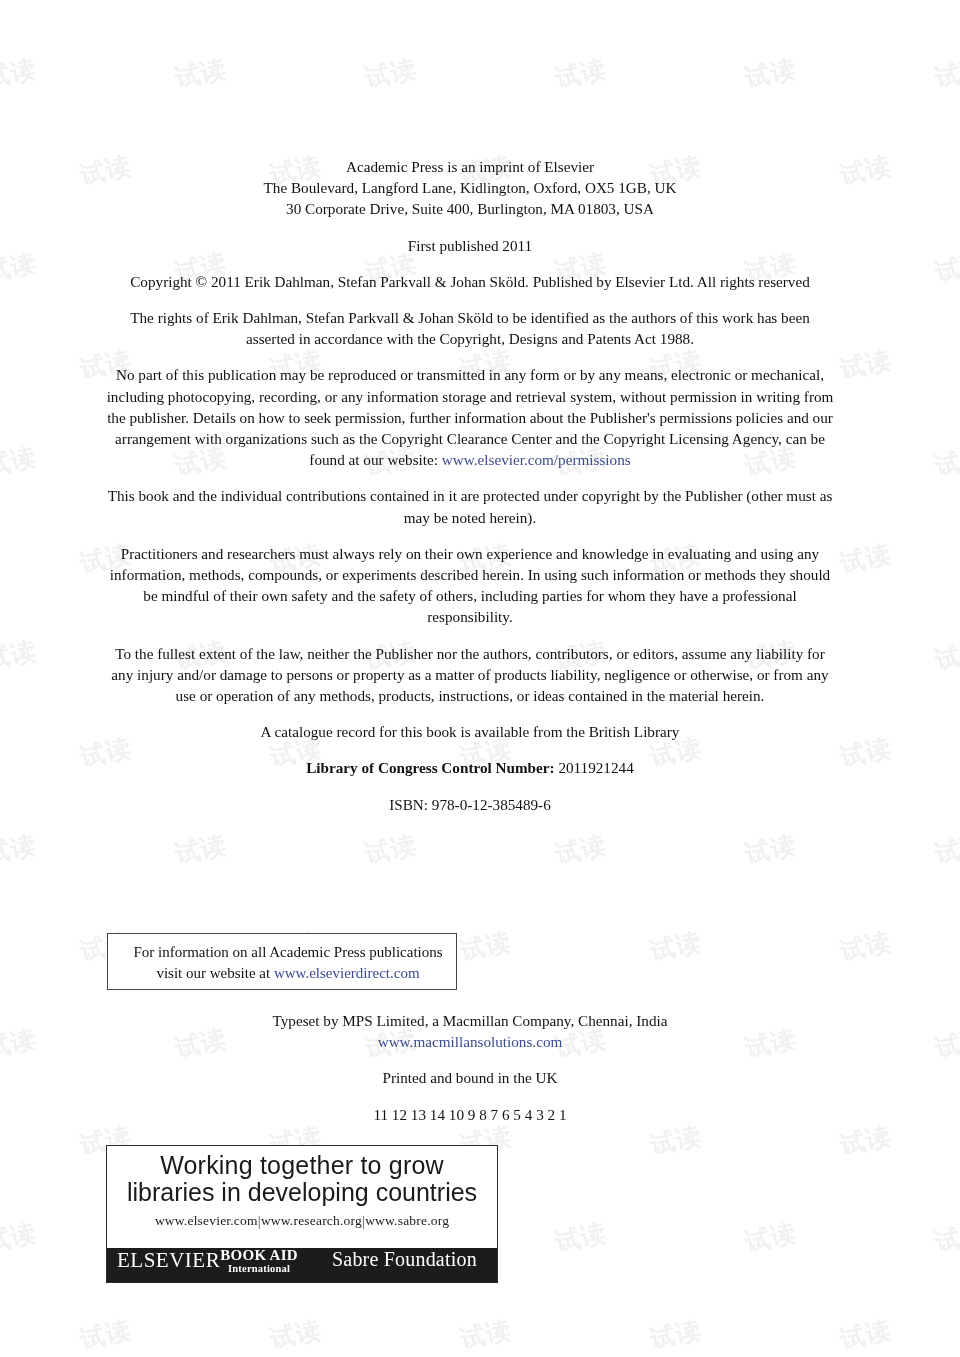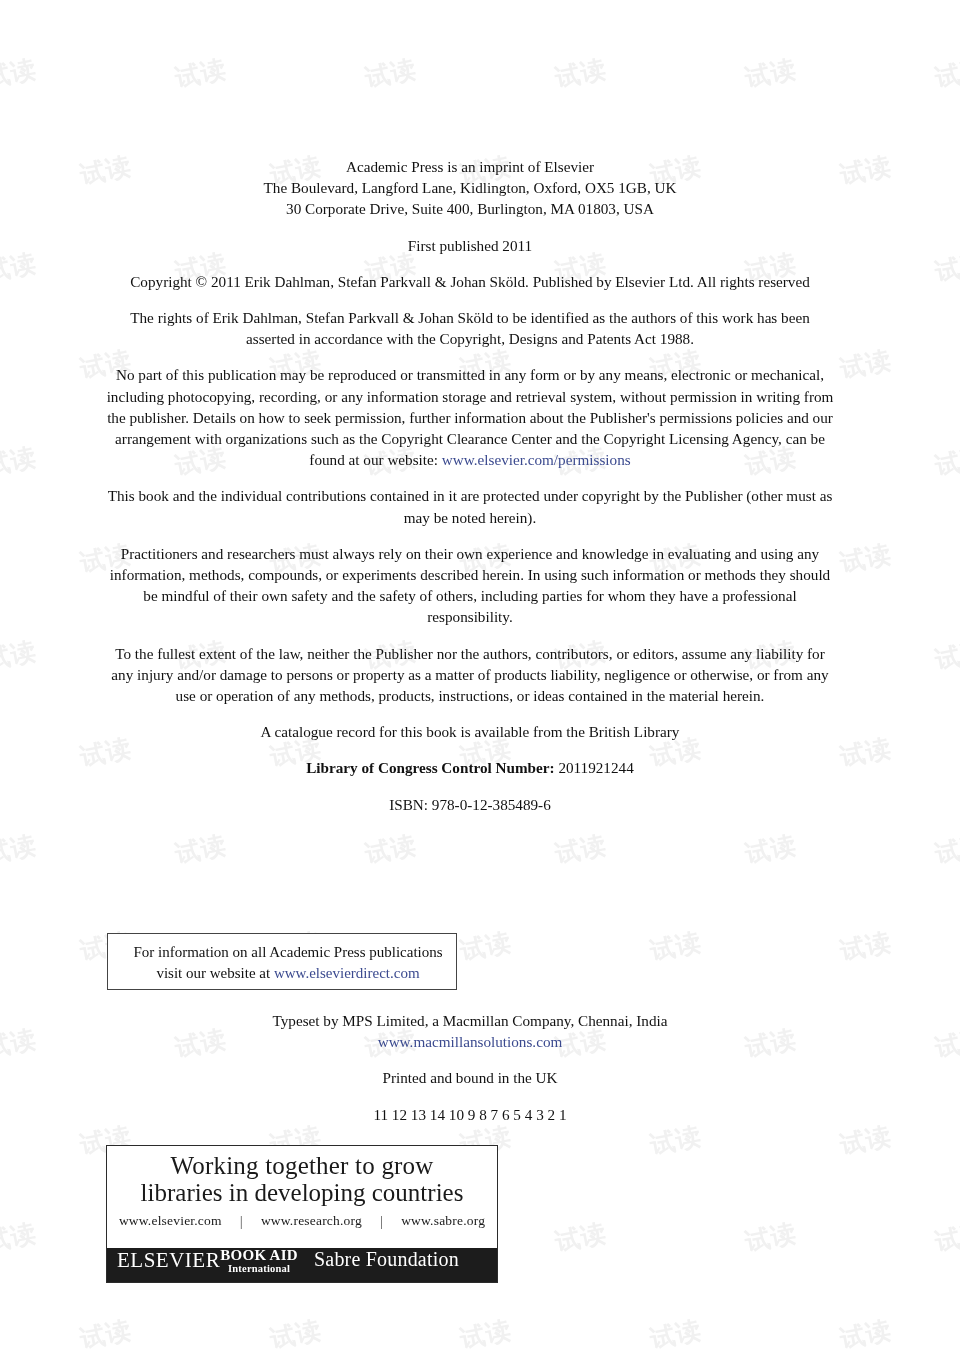--- a/index.html
+++ b/index.html
@@ -104,36 +104,36 @@
   #logo-top {
     flex: 1 1 auto;
     background: #ffffff;
     display: flex;
     flex-direction: column;
     align-items: center;
     justify-content: flex-start;
     padding-top: 6px;
   }
   .logo-headline {
-    font-family: Liberation Serif, serif;
+    font-family: Liberation Sans, sans-serif;
     font-size: 25px;
     line-height: 27px;
     font-weight: 400;
     color: #1a1a1a;
     text-align: center;
     letter-spacing: 0.2px;
   }
   .logo-headline.second { letter-spacing: 0px; }
   #logo-urls {
     margin-top: 7px;
     font-size: 13.5px;
     color: #1a1a1a;
     display: flex;
     align-items: center;
-    gap: 18px;
+    gap: 0;
     letter-spacing: 0.2px;
   }
   #logo-urls .sep {
     color: #555;
     font-size: 15px;
     line-height: 1;
   }
   #logo-bar {
     flex: 0 0 34px;
     background: #1c1c1c;
@@ -163,21 +163,21 @@
   }
   .brand-bookaid .ba-bot {
     font-family: "Liberation Serif", "DejaVu Serif", serif;
     font-size: 10.5px;
     font-weight: 700;
     letter-spacing: 0.2px;
     display: block;
     margin-top: 1px;
   }
   .brand-sabre {
-    margin-left: 16px;
+    margin-left: 34px;
     font-family: "Liberation Serif", "DejaVu Serif", serif;
     font-size: 20px;
     letter-spacing: 0.2px;
     white-space: nowrap;
   }
 </style>
 </head>
 <body>
 
 <div id="page">

